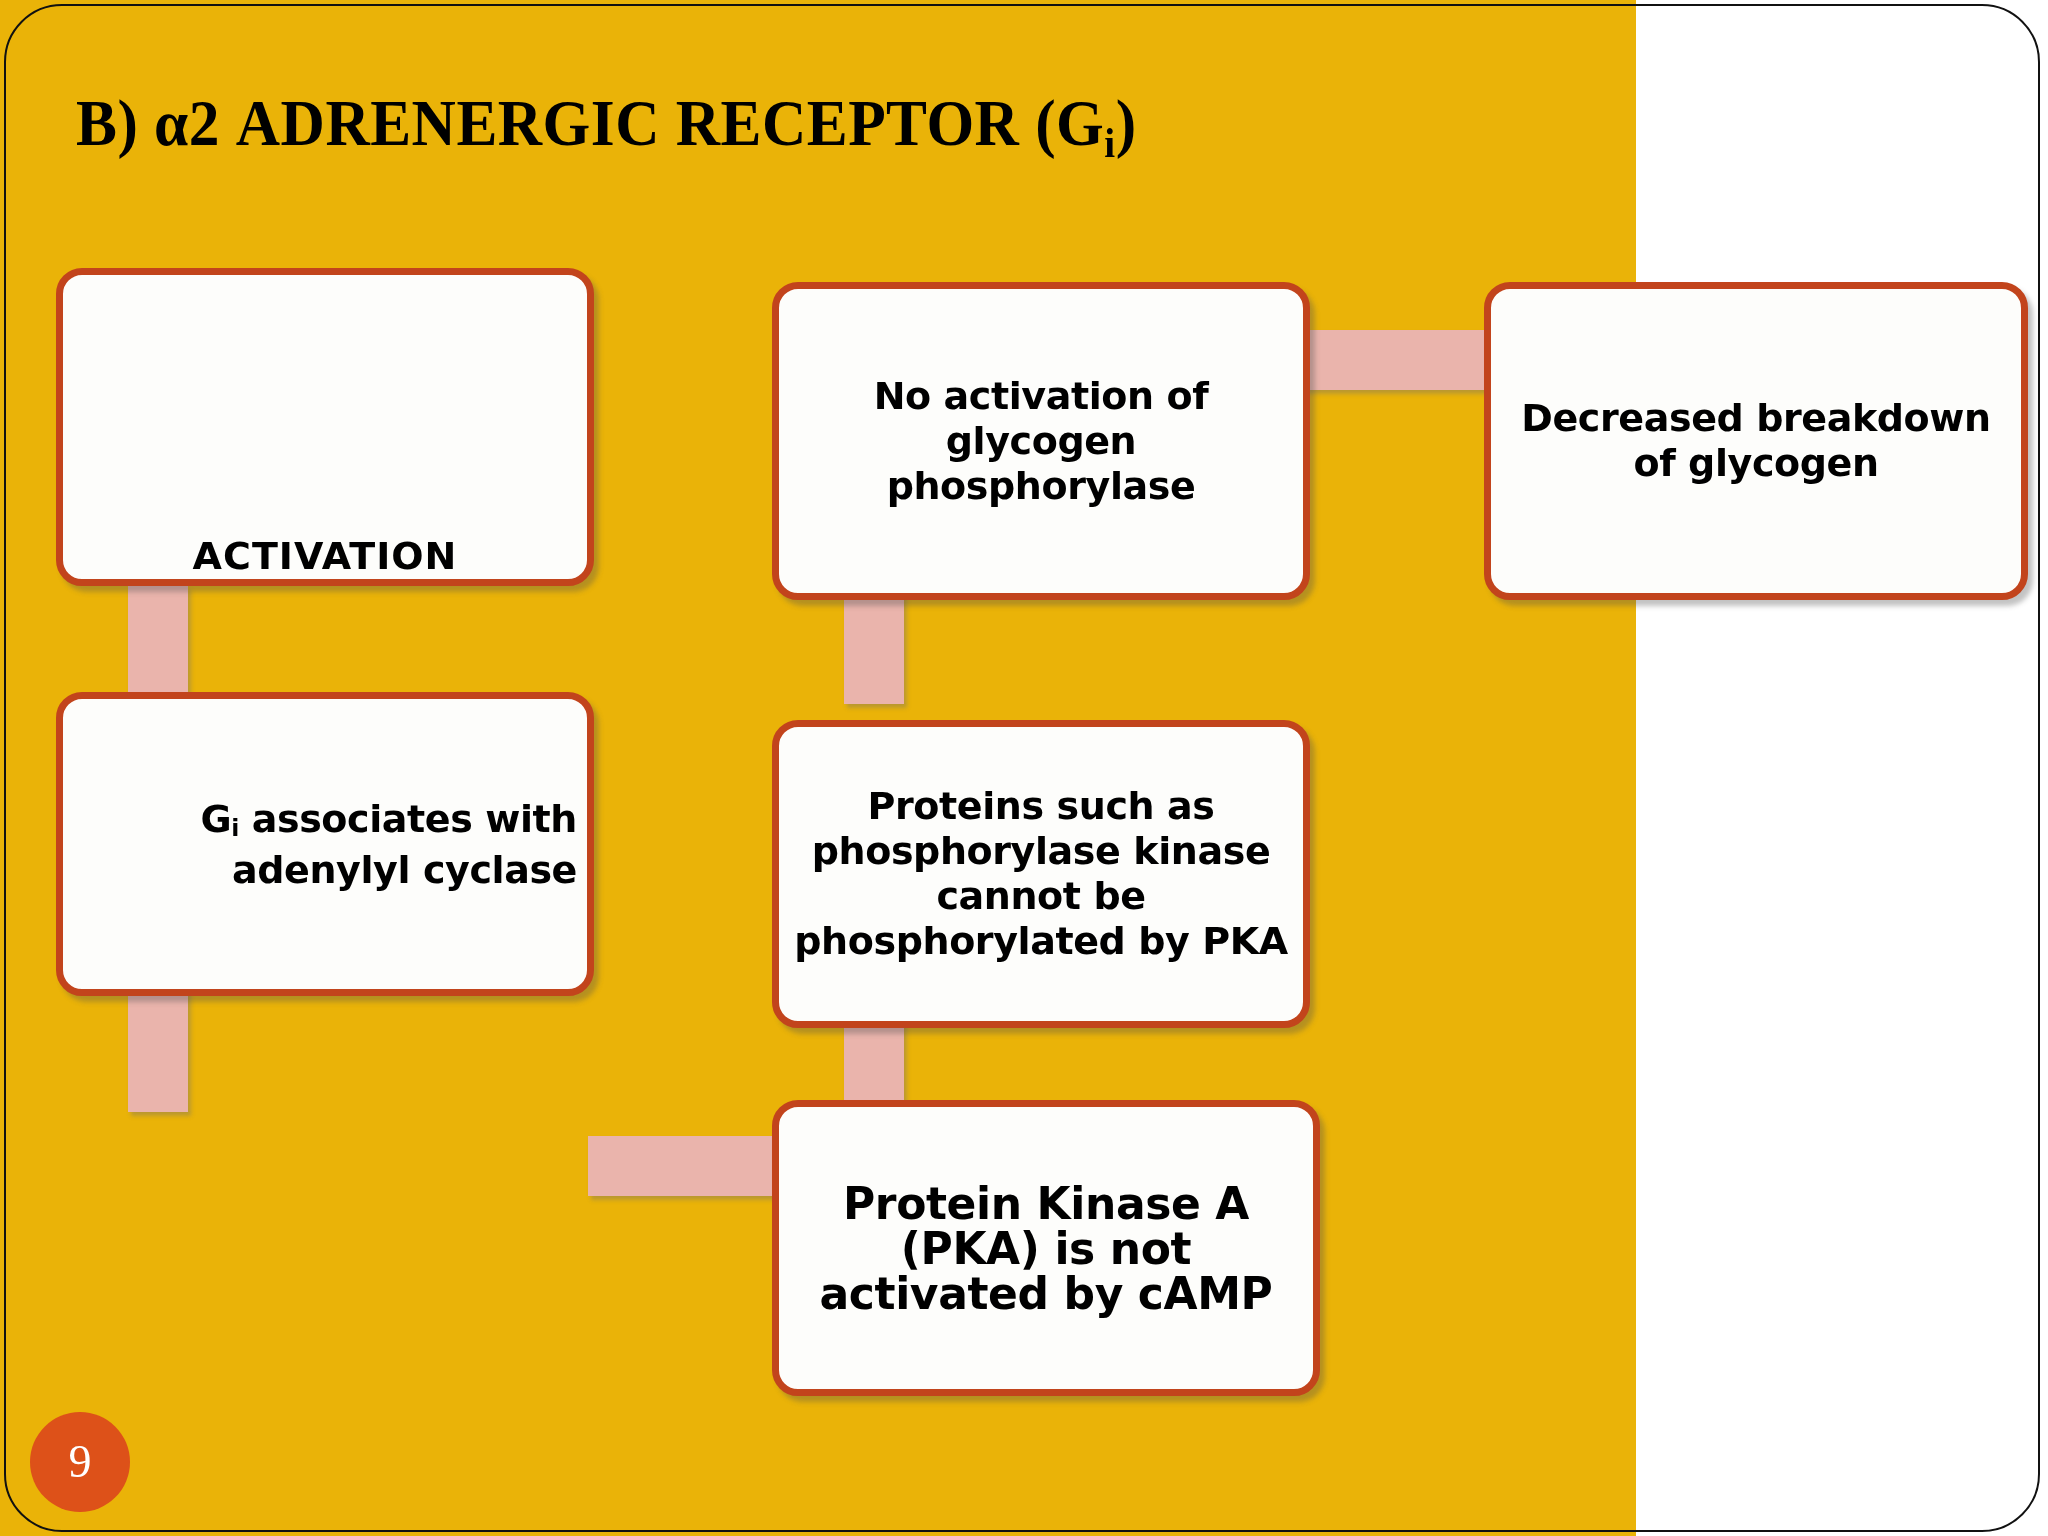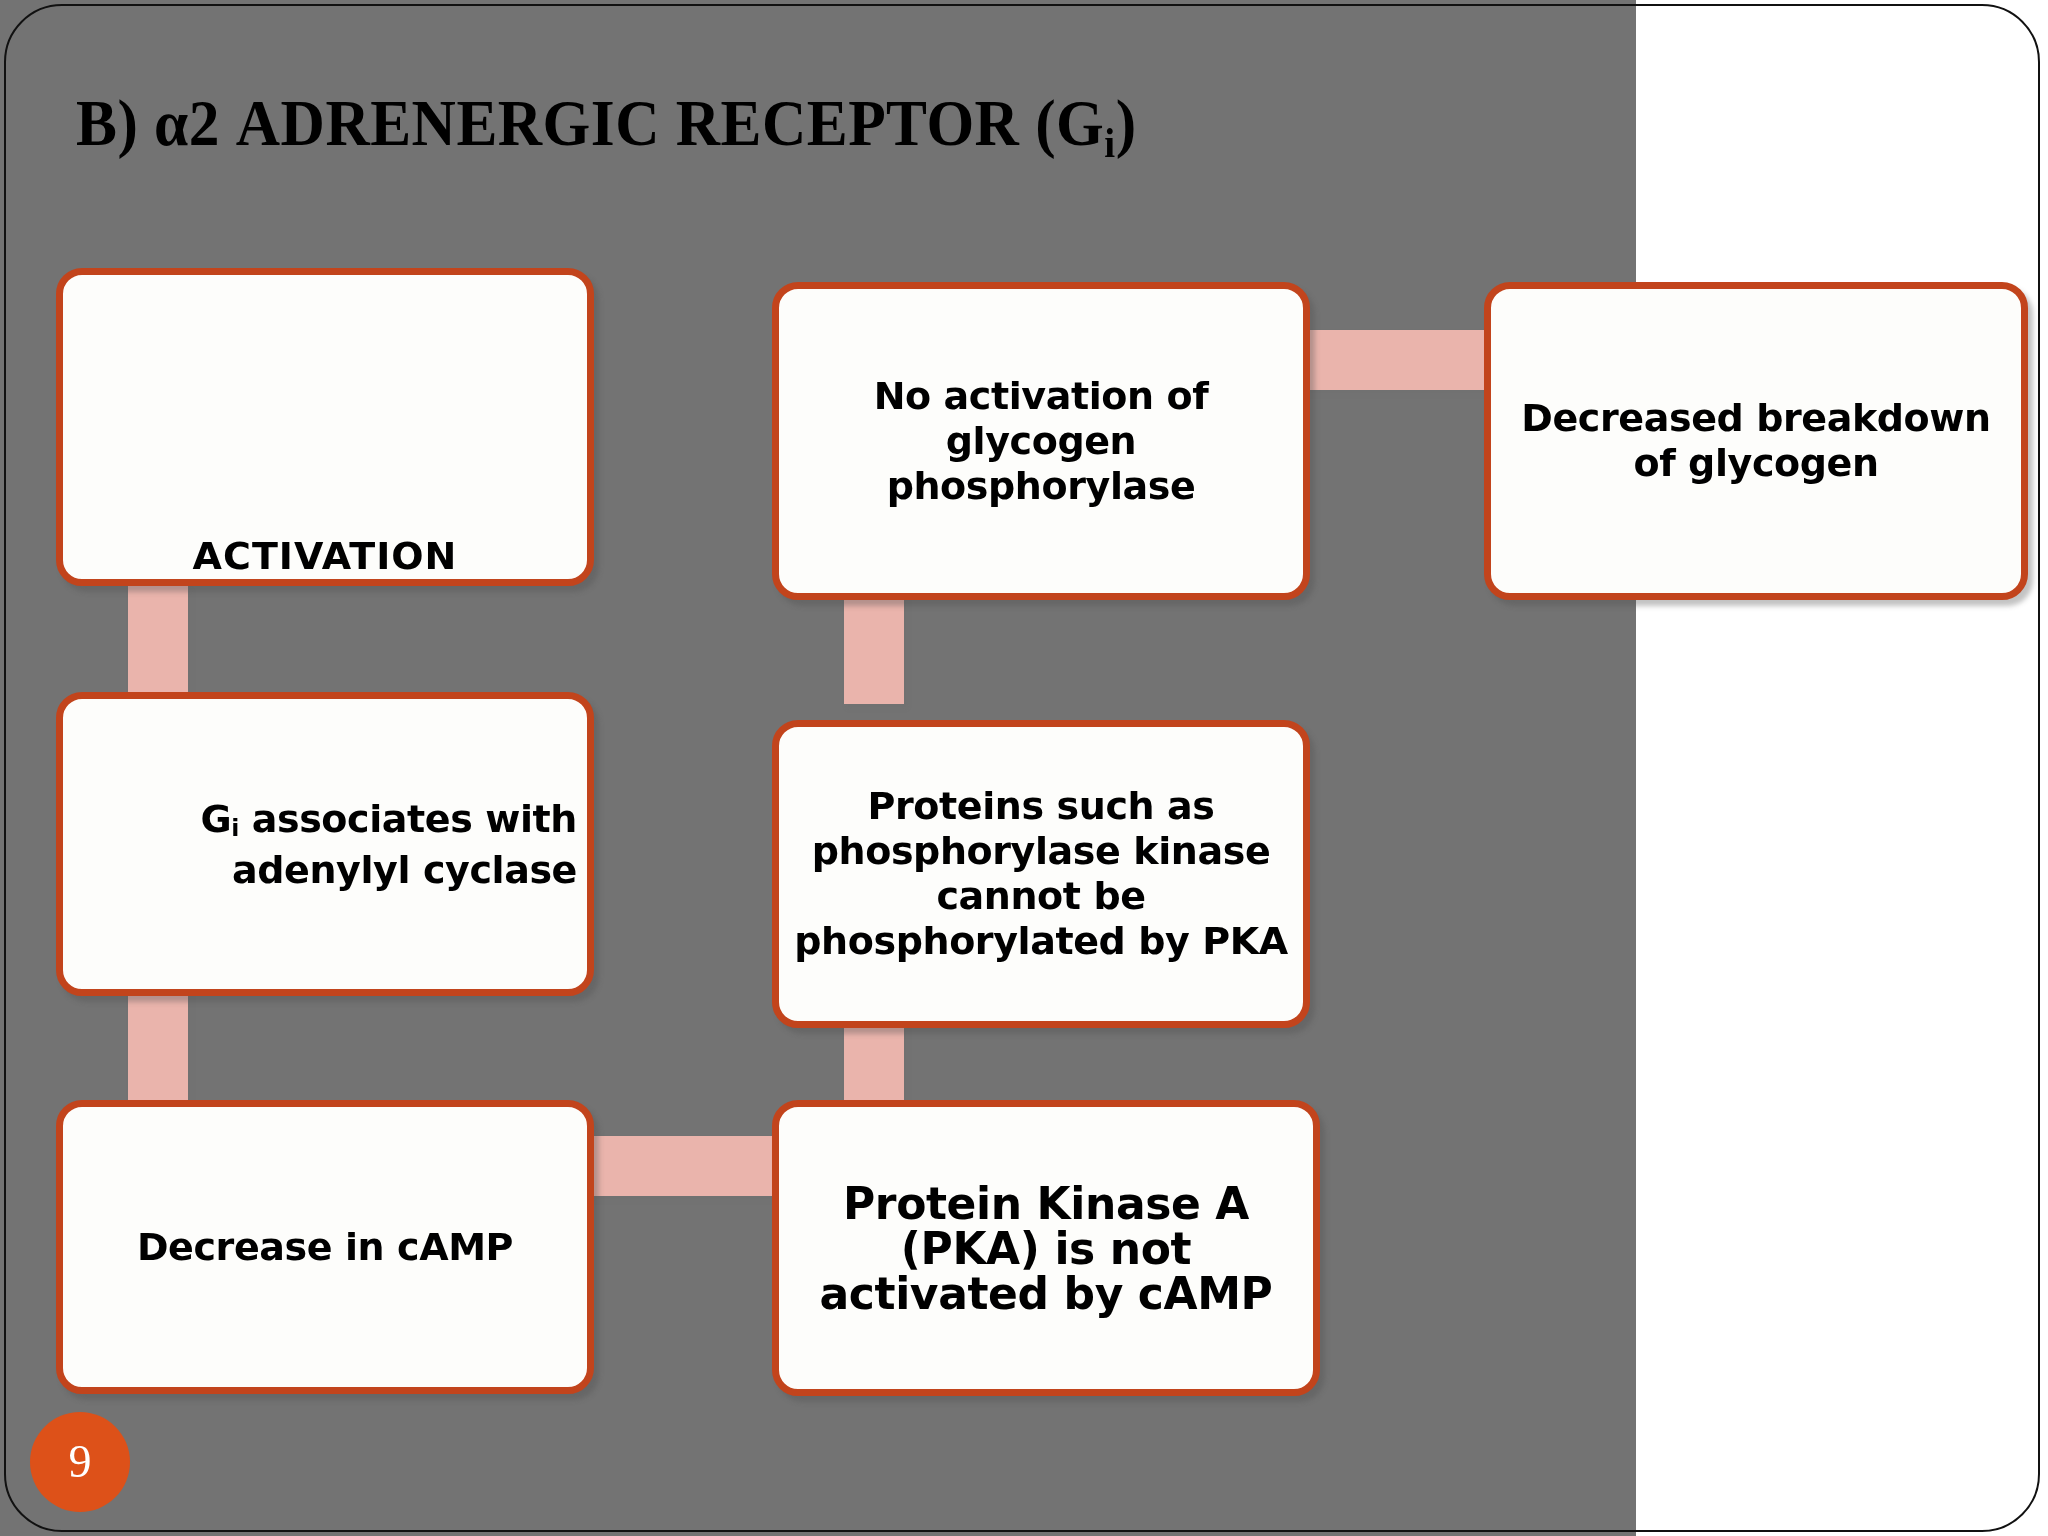--- a/index.html
+++ b/index.html
@@ -13,21 +13,21 @@
     font-family: "Liberation Sans", sans-serif;
     overflow: hidden;
   }
 
   
   .slide {
     position: absolute;
     left: 0; top: 0;
     width: 1636px;
     height: 1536px;
-    background: #737373;
+    background: #eab308;
     box-sizing: border-box;
   }
   .slide-frame {
     position: absolute;
     left: 4px;
     top: 4px;
     width: 2036px;
     height: 1528px;
     border: 2px solid #111111;
     border-radius: 58px;
@@ -162,23 +162,20 @@
   <div class="connector" id="conn-noact-decr"></div>
 
   <div class="flow-box" id="box-activation">
     <div class="box-text">ACTIVATION</div>
   </div>
 
   <div class="flow-box" id="box-gi">
     <div class="box-text"><span>G</span><sub>i</sub><span> associates with adenylyl cyclase</span></div>
   </div>
 
-  <div class="flow-box" id="box-camp">
-    <div class="box-text">Decrease in cAMP</div>
-  </div>
 
   <div class="flow-box" id="box-noact">
     <div class="box-text">No activation of glycogen phosphorylase</div>
   </div>
 
   <div class="flow-box" id="box-proteins">
     <div class="box-text">Proteins such as phosphorylase kinase cannot be phosphorylated by PKA</div>
   </div>
 
   <div class="flow-box" id="box-pka">

